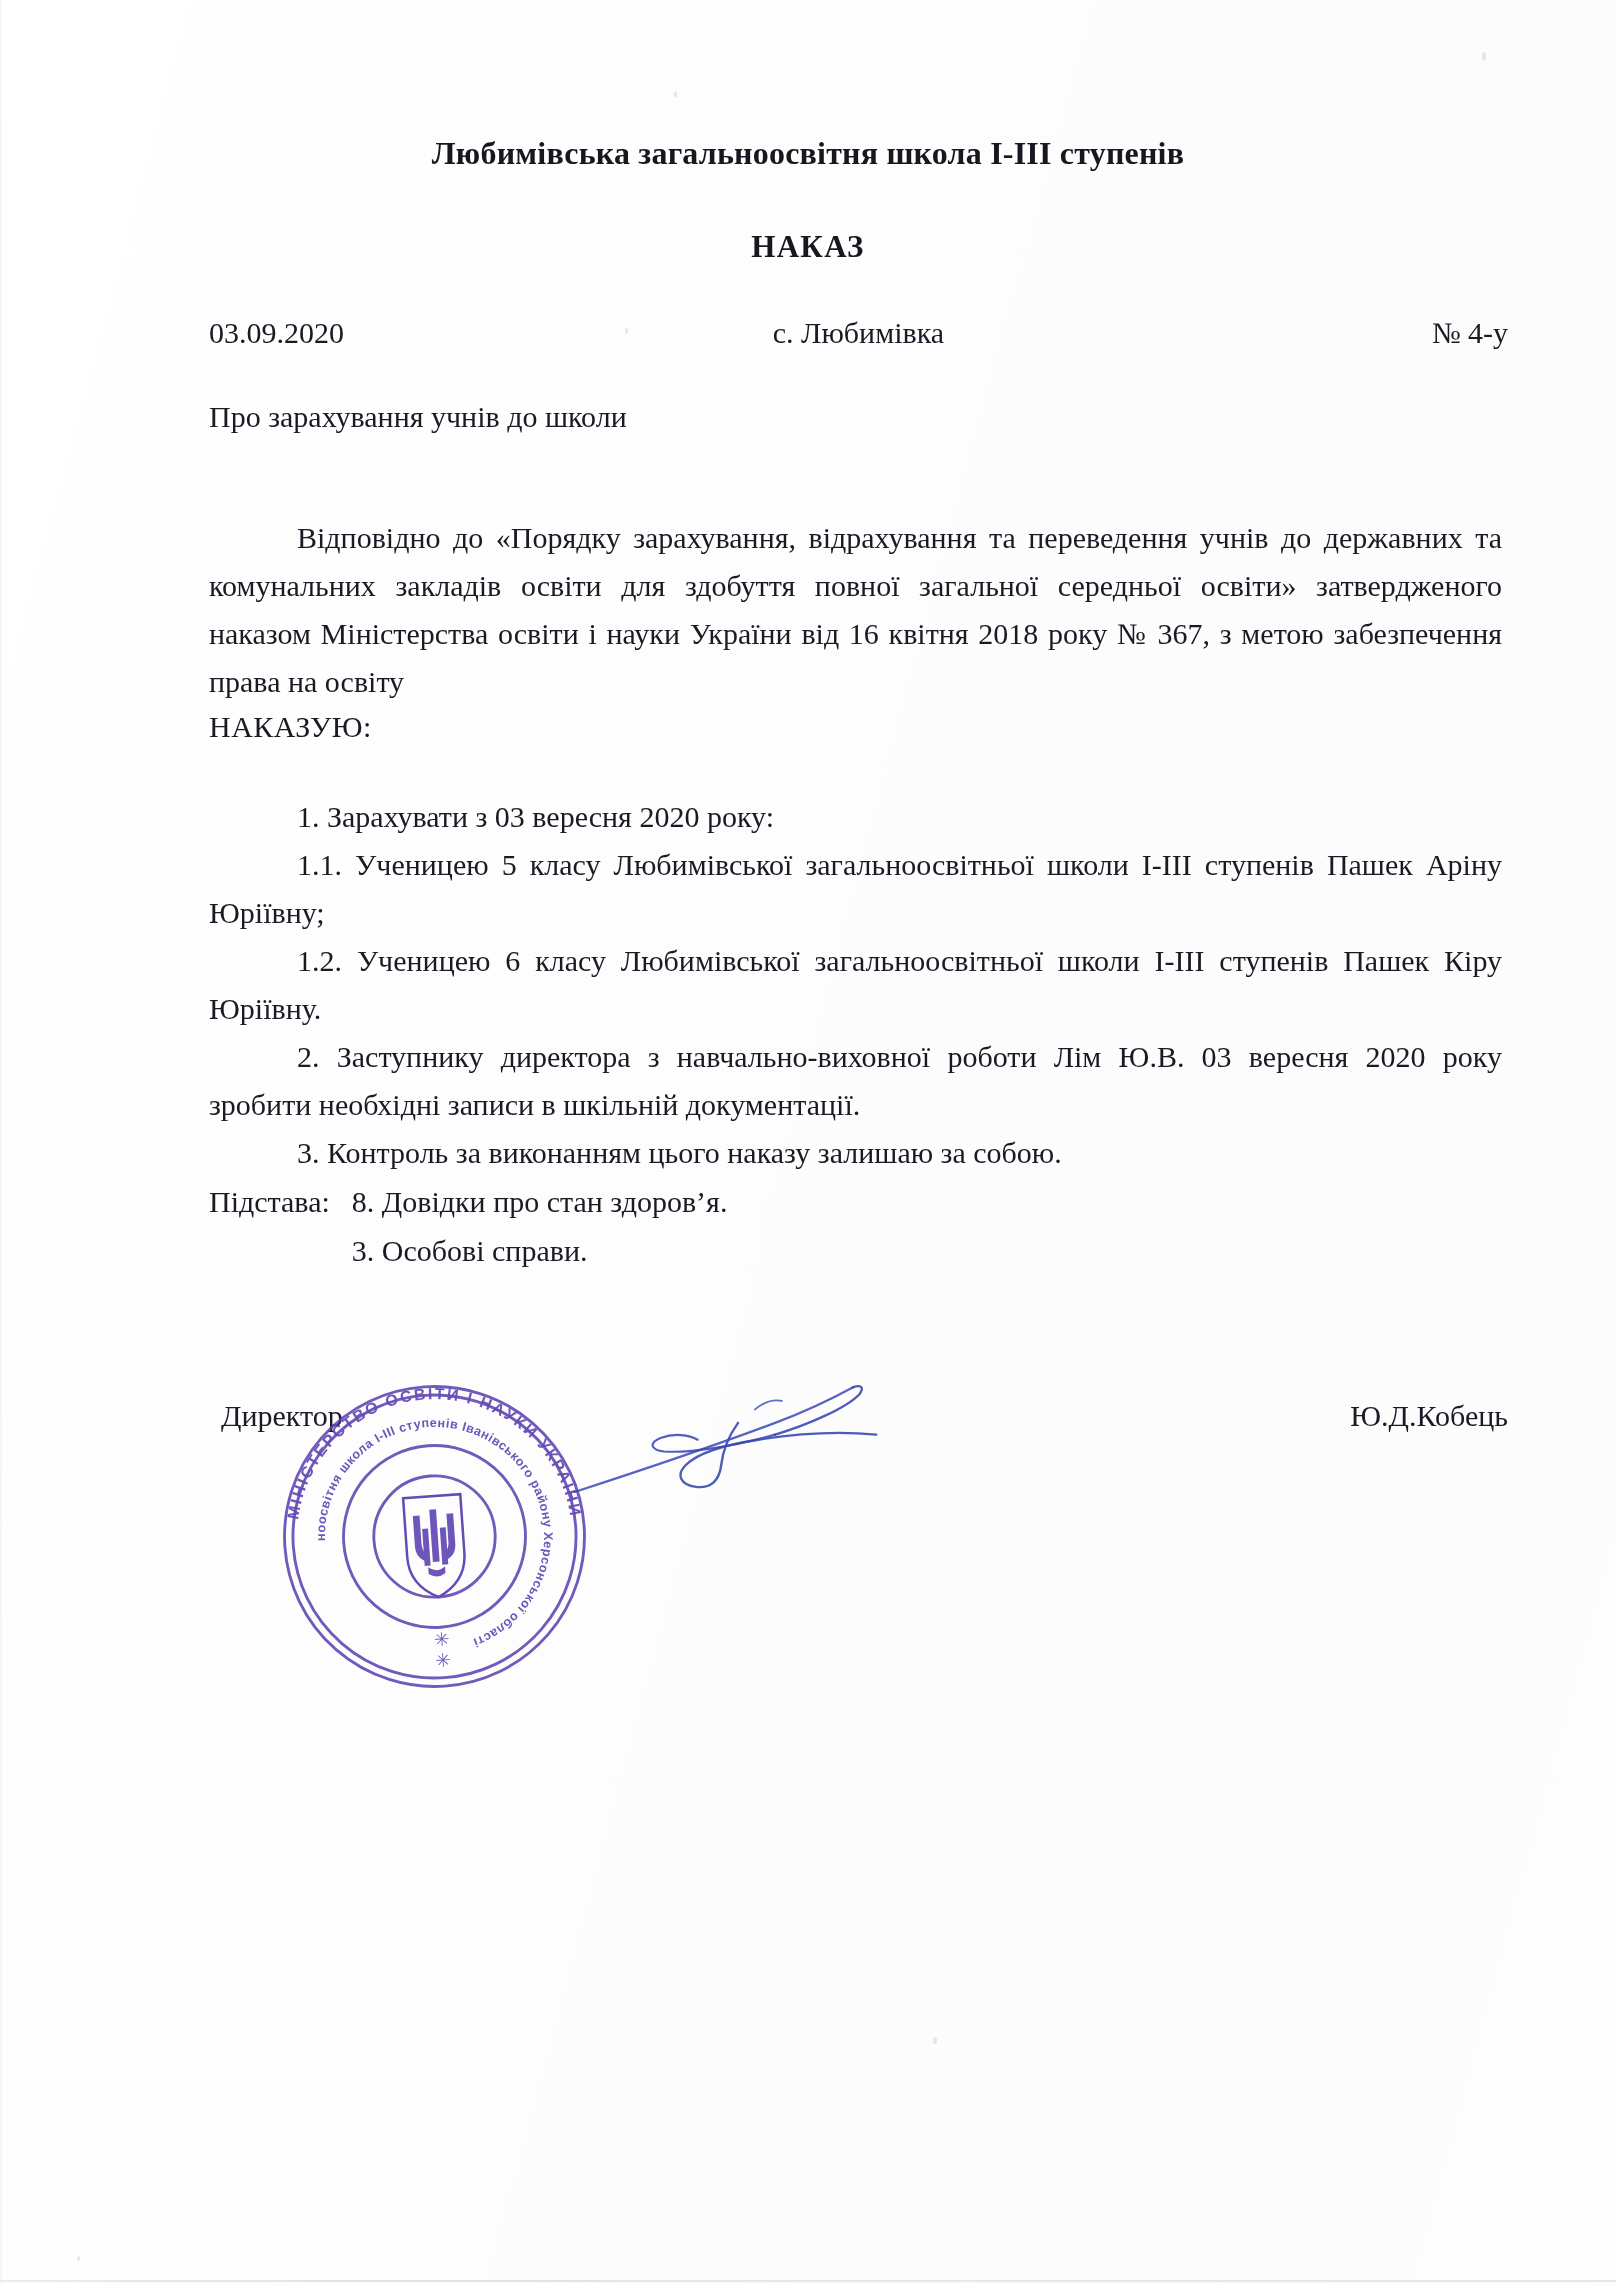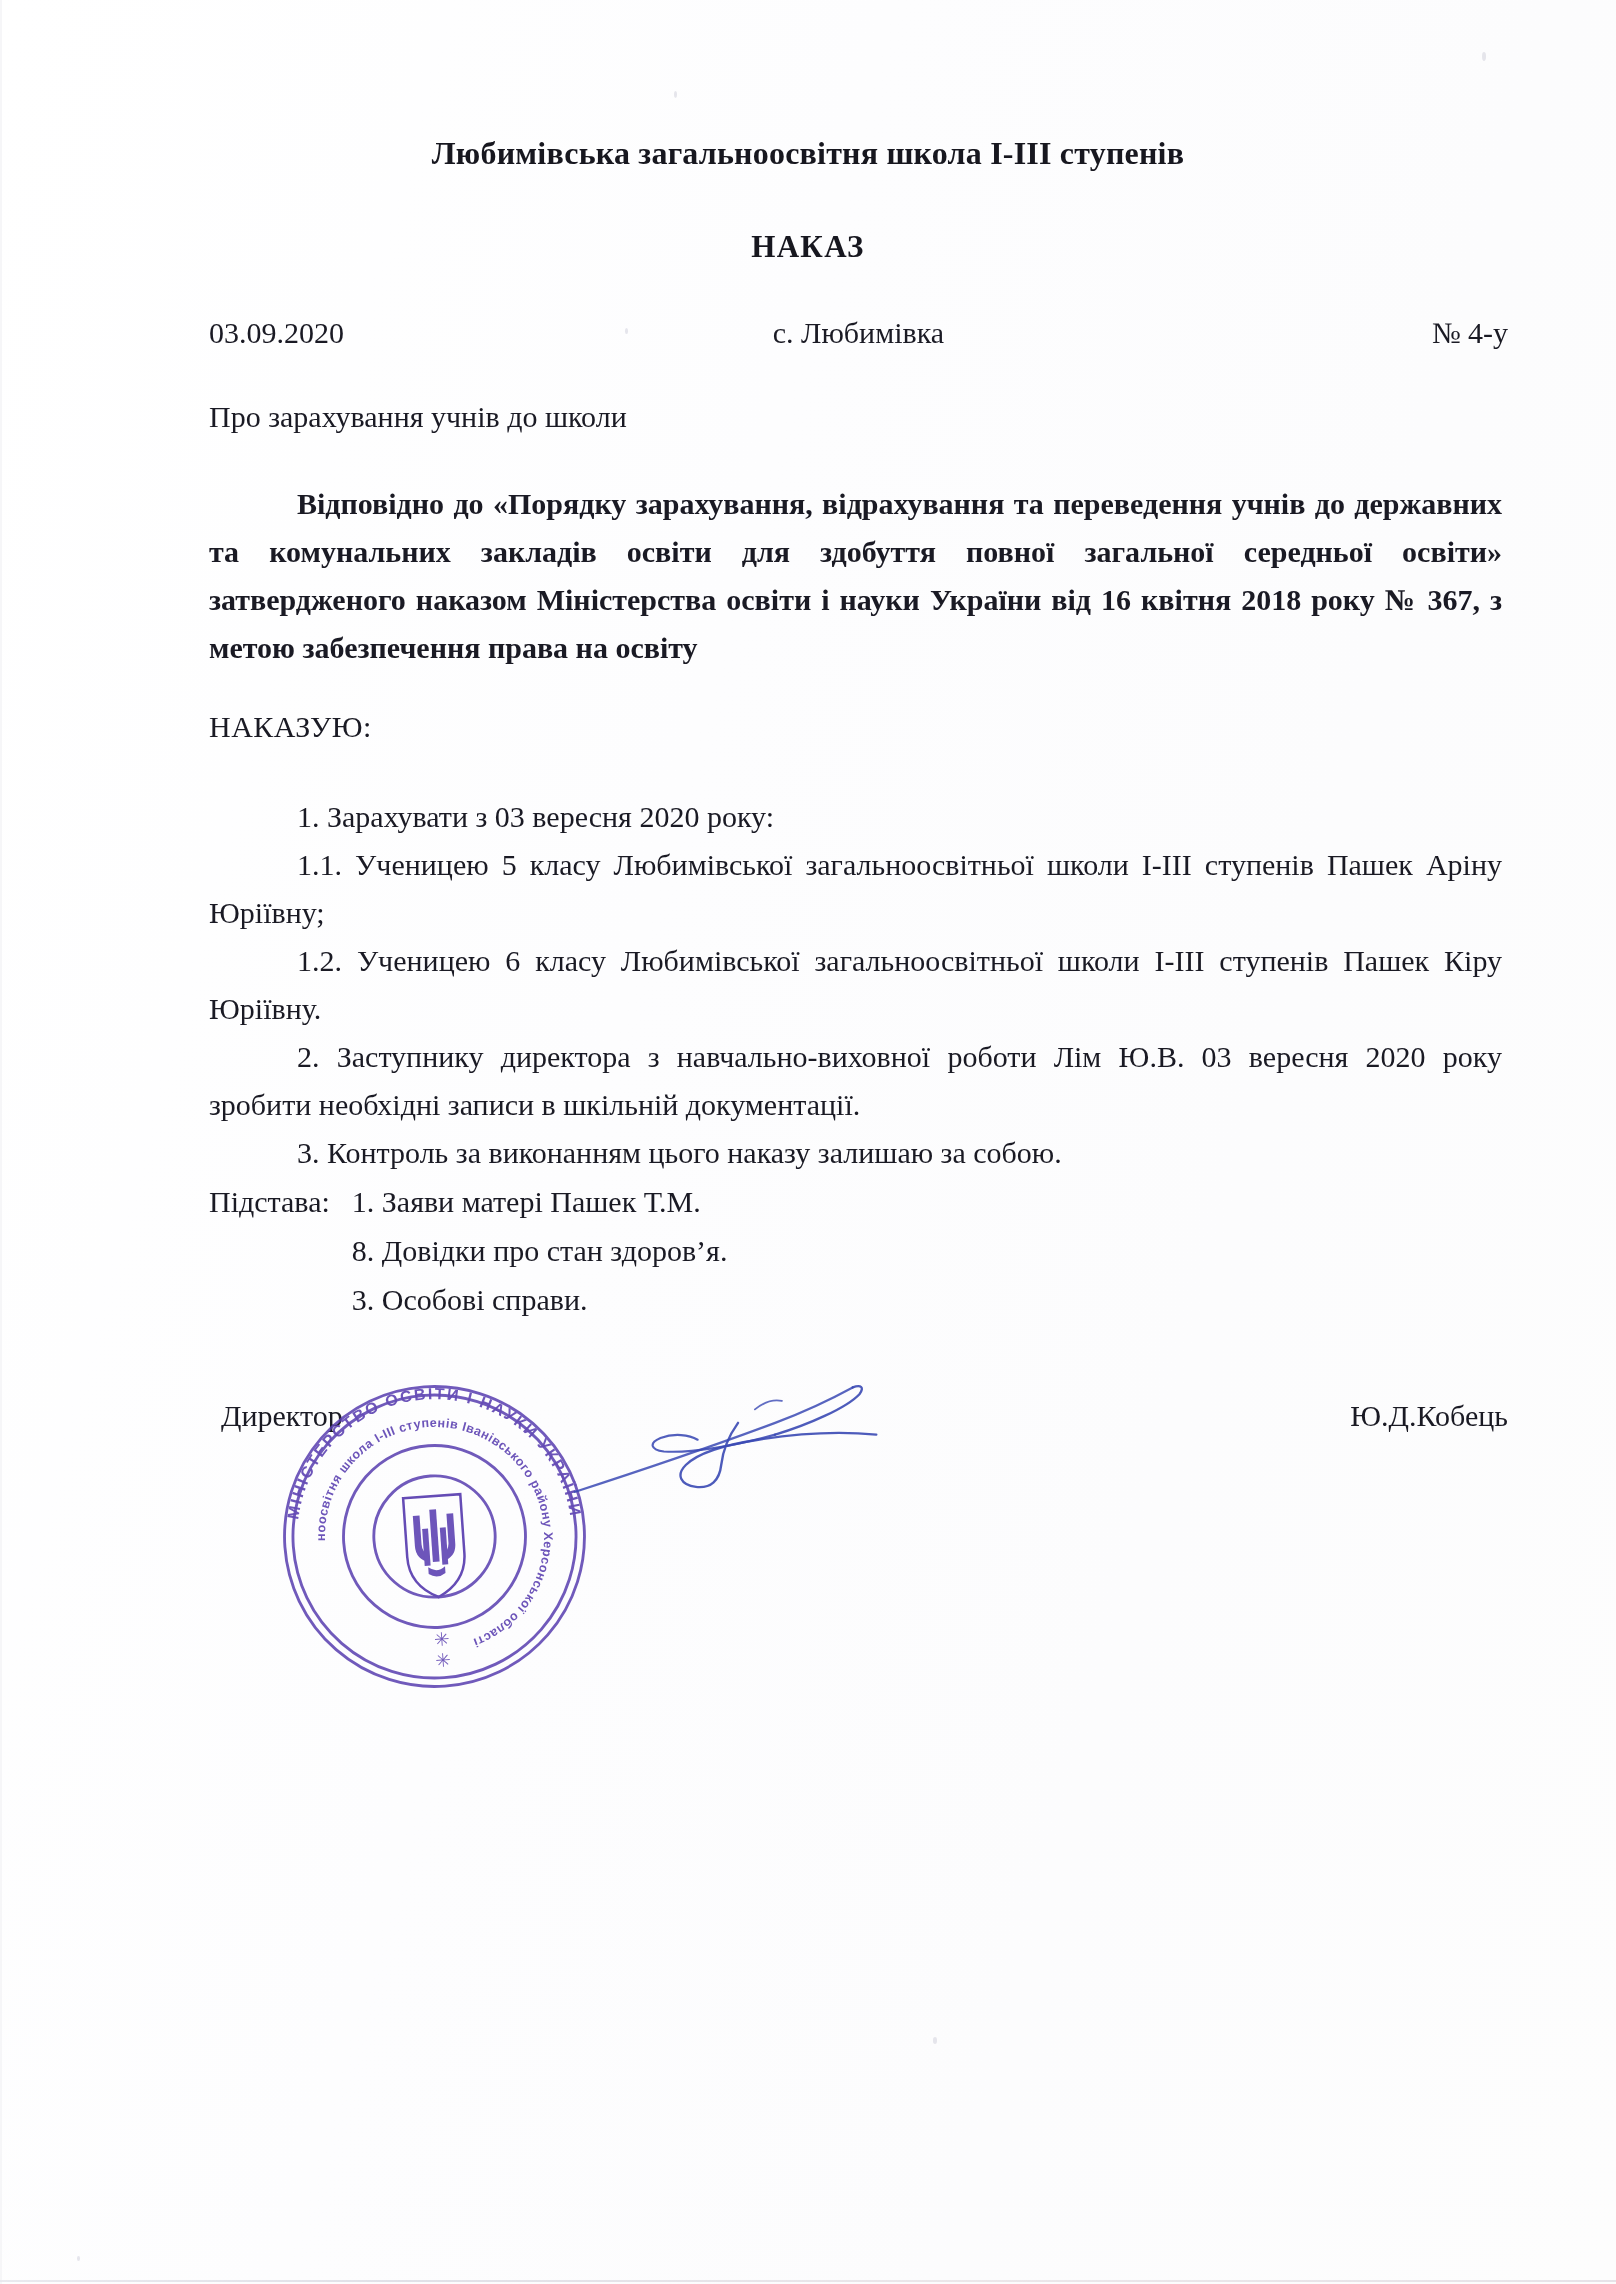--- a/index.html
+++ b/index.html
@@ -95,27 +95,26 @@
     left: 209px;
     top: 400px;
     font-size: 30px;
     color: #1a1a24;
   }
 
   .preamble {
     position: absolute;
     left: 209px;
     width: 1293px;
-    top: 480px;
+    top: 514px;
     font-size: 30px;
     line-height: 48px;
     text-align: justify;
     text-indent: 88px;
     color: #1a1a24;
-    font-weight: bold;
   }
 
   .order-word {
     position: absolute;
     left: 209px;
     top: 710px;
     font-size: 30px;
     letter-spacing: 0.5px;
     color: #1a1a24;
   }
@@ -230,21 +229,20 @@
       <p class="clause">1.1. Ученицею 5 класу Любимівської загальноосвітньої школи I-III ступенів Пашек Аріну Юріївну;</p>
       <p class="clause">1.2. Ученицею 6 класу Любимівської загальноосвітньої школи I-III ступенів Пашек Кіру Юріївну.</p>
       <p class="clause">2. Заступнику директора з навчально-виховної роботи Лім Ю.В. 03 вересня 2020 року зробити необхідні записи в шкільній документації.</p>
       <p class="clause nojust">3. Контроль за виконанням цього наказу залишаю за собою.</p>
     </div>
 
     <div class="basis">
       <div class="basis-row">
         <span class="basis-label">Підстава:</span>
         <span class="basis-list">
-          <div class="basis-item">1. Заяви матері Пашек Т.М.</div>
           <div class="basis-item">8. Довідки про стан здоров’я.</div>
           <div class="basis-item">3. Особові справи.</div>
         </span>
       </div>
     </div>
 
     <div class="signature-row">
       <span>Директор</span>
       <span>Ю.Д.Кобець</span>
     </div>

